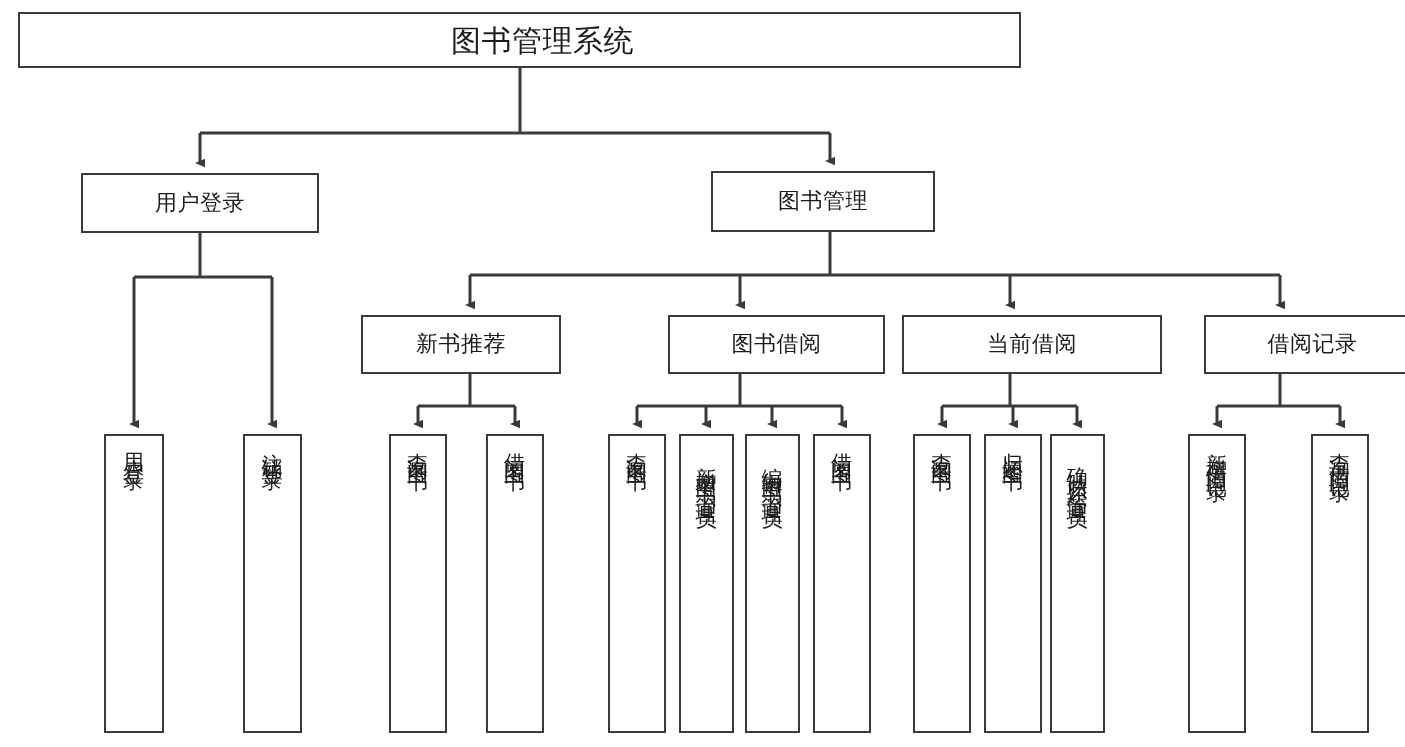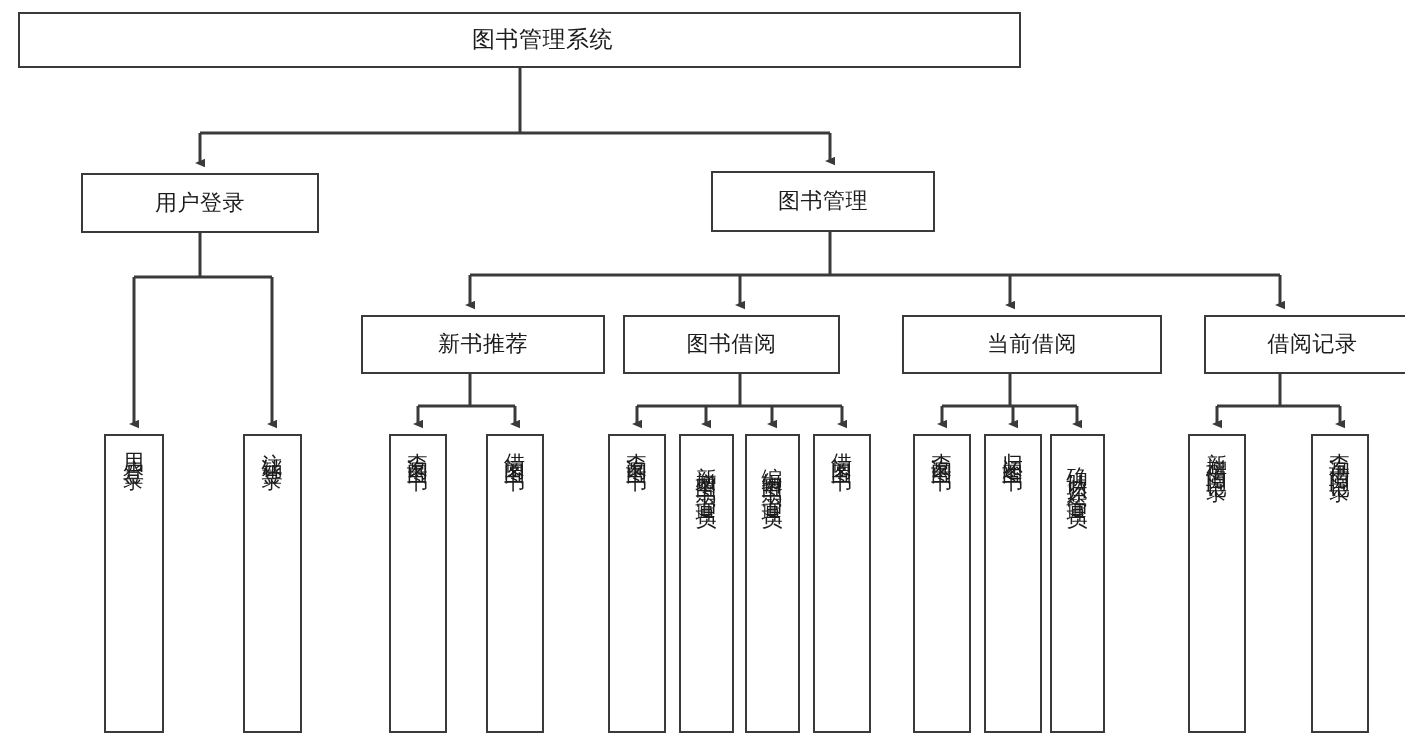--- a/index.html
+++ b/index.html
@@ -34,21 +34,21 @@
     align-items: center;
     justify-content: center;
     color: #1c1c1c;
     letter-spacing: 0.5px;
   }
   .node.h {
     font-size: 22px;
     line-height: 1.1;
   }
   .node.root {
-    font-size: 23px;
+    font-size: 30px;
     padding-left: 46px;
   }
   .node.v {
     font-size: 21px;
     align-items: flex-start;
     justify-content: center;
     padding-top: 0px;
   }
   .vtext {
     writing-mode: vertical-rl;
@@ -130,24 +130,24 @@
   <div id="nodes-layer">
       <div class="node h root" style="left: 18px; top: 12px; width: 1003px; height: 56px;">
         <span>图书管理系统</span>
       </div>
       <div class="node h" style="left: 81px; top: 173px; width: 238px; height: 60px;">
         <span>用户登录</span>
       </div>
       <div class="node h" style="left: 711px; top: 171px; width: 224px; height: 61px;">
         <span>图书管理</span>
       </div>
-      <div class="node h" style="left: 361px; top: 315px; width: 244px; height: 59px;">
+      <div class="node h" style="left: 361px; top: 315px; width: 200px; height: 59px;">
         <span>新书推荐</span>
       </div>
-      <div class="node h" style="left: 623px; top: 315px; width: 217px; height: 59px;">
+      <div class="node h" style="left: 668px; top: 315px; width: 217px; height: 59px;">
         <span>图书借阅</span>
       </div>
       <div class="node h" style="left: 902px; top: 315px; width: 260px; height: 59px;">
         <span>当前借阅</span>
       </div>
       <div class="node h" style="left: 1204px; top: 315px; width: 217px; height: 59px;">
         <span>借阅记录</span>
       </div>
       <div class="node v" style="left: 104px; top: 434px; width: 60px; height: 299px;">
         <span class="vtext">用户登录</span>

